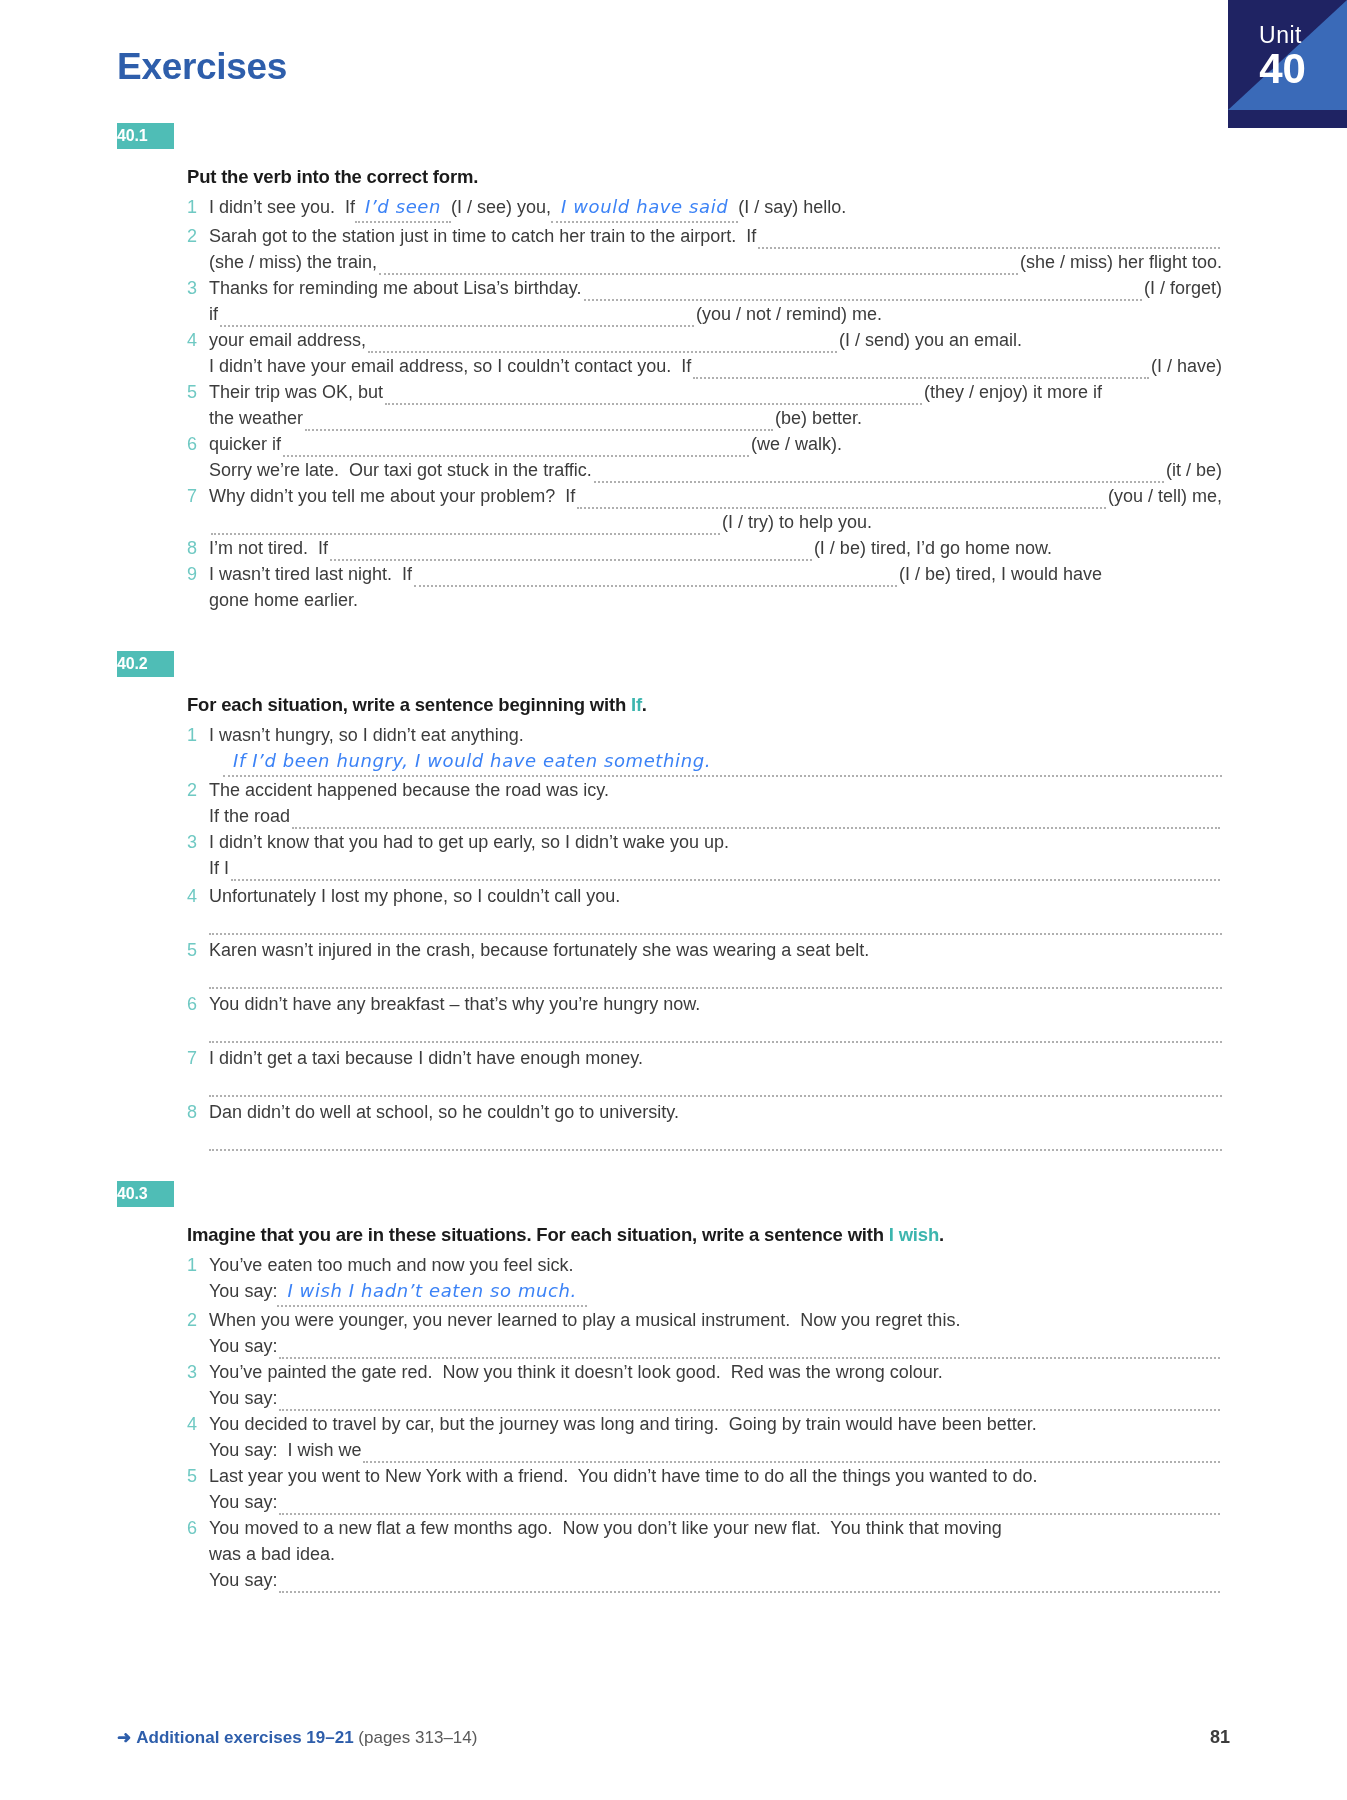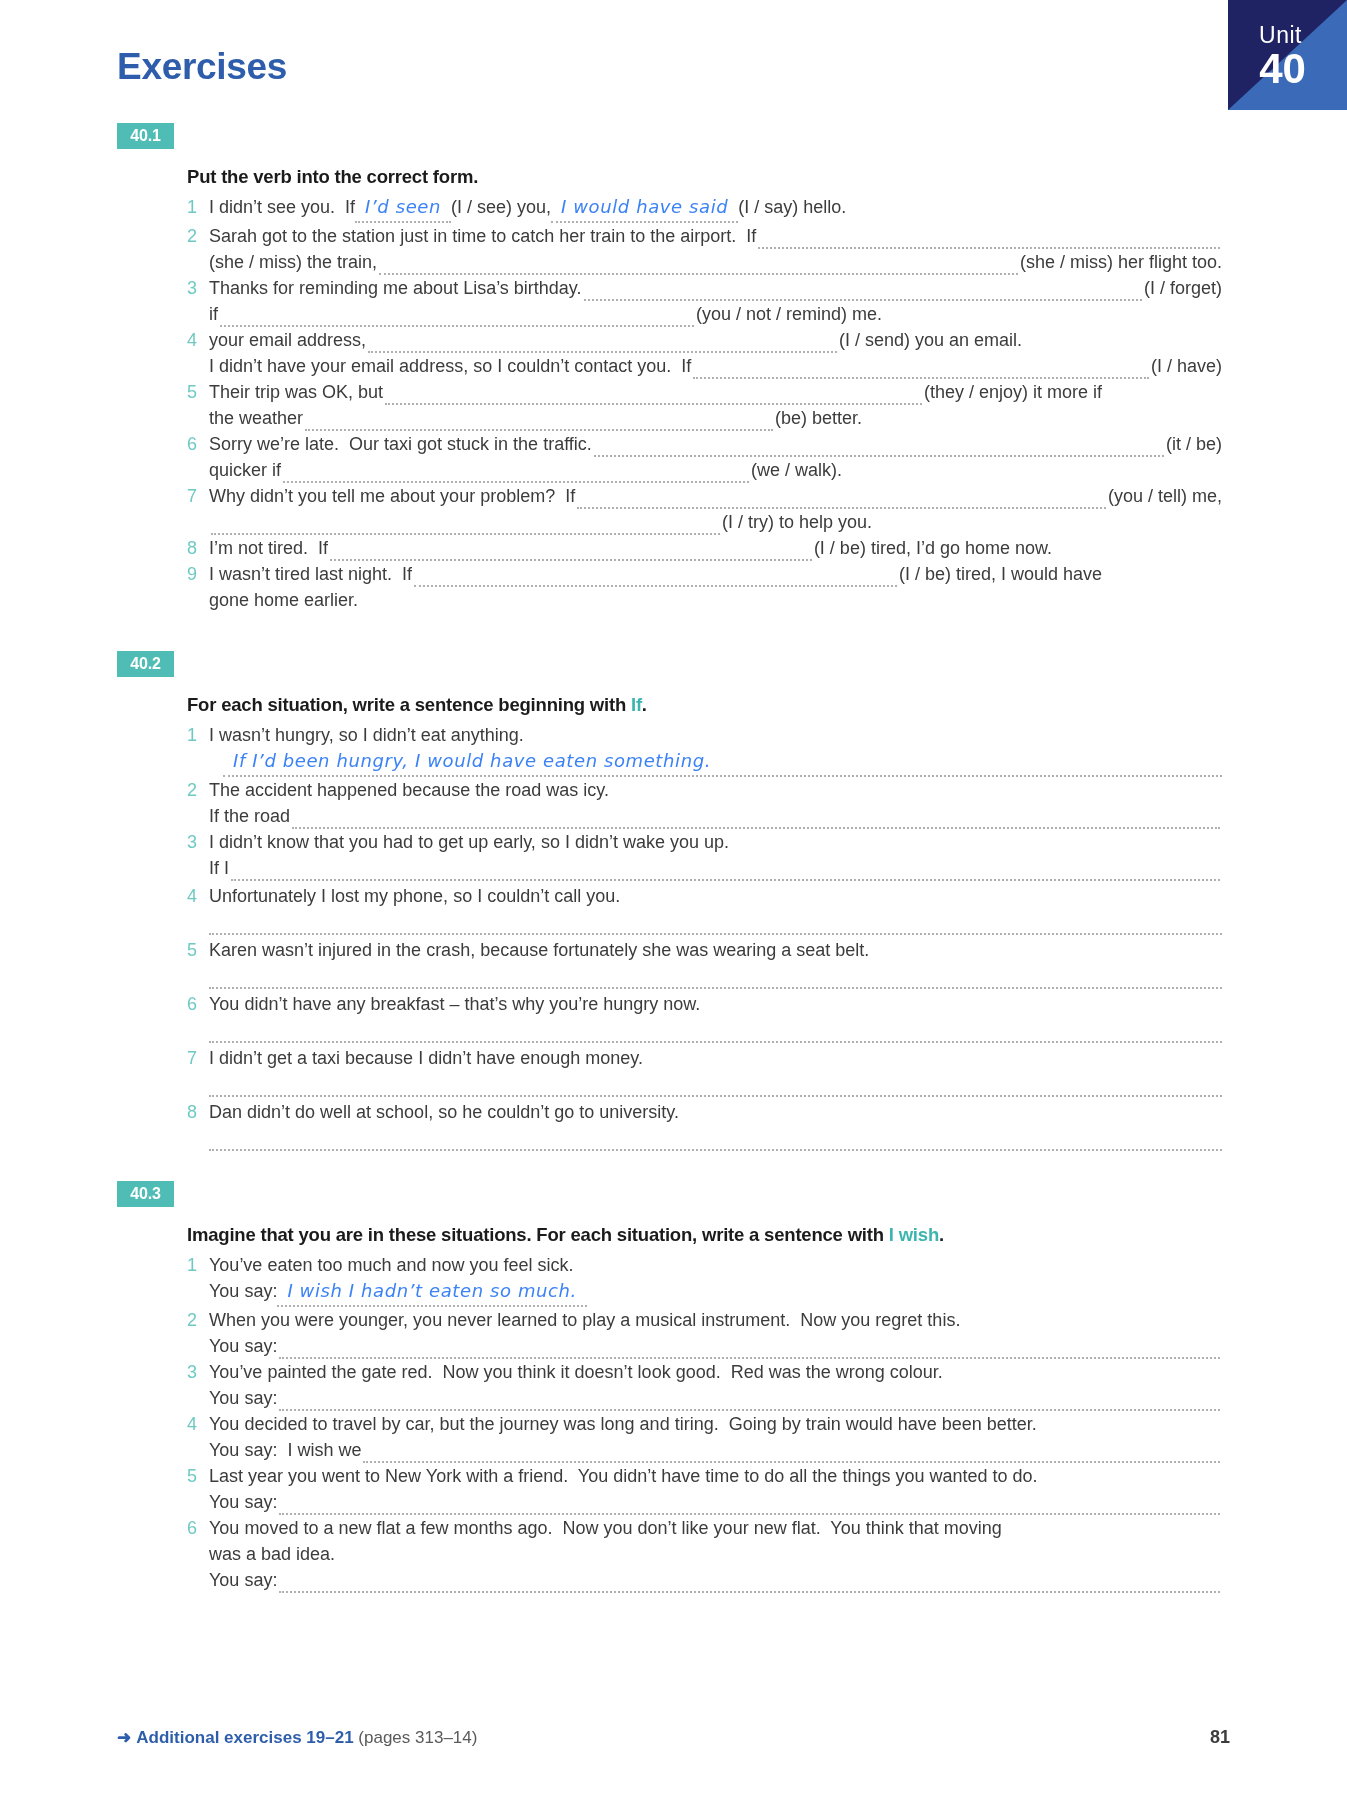--- a/index.html
+++ b/index.html
@@ -13,21 +13,21 @@
     position: relative;
     overflow: hidden;
   }
 
   
   #unit-badge {
     position: absolute;
     top: 0;
     right: 0;
     width: 119px;
-    height: 110px;
+    height: 128px;
     background: #1f2363;
     overflow: hidden;
   }
   #unit-badge .tri {
     position: absolute;
     top: 0; left: 0;
     width: 0; height: 0;
     border-left: 119px solid transparent;
     border-bottom: 110px solid #3a6ab8;
   }
@@ -80,21 +80,21 @@
     margin-bottom: 4px;
   }
   .ex-badge {
     flex: 0 0 auto;
     width: 57px;
     height: 26px;
     background: #4fbdb6;
     color: #ffffff;
     font-size: 16px;
     font-weight: bold;
-    text-align: center;
+    text-align: left;
     line-height: 26px;
     letter-spacing: -0.2px;
   }
   .ex-title {
     margin-left: 13px;
     font-size: 18.5px;
     font-weight: bold;
     color: #1b1b1b;
     line-height: 26px;
     letter-spacing: -0.2px;
@@ -280,29 +280,29 @@
             <span class="txt">(be) better.</span>
             <span style="flex:0 0 360px"></span>
           </div>
         </div>
       </div>
 
       <div class="item">
         <div class="item-num">6</div>
         <div class="item-body">
           <div class="row">
-            <span class="txt">Sorry we’re late.  Our taxi got stuck in the traffic.</span>
-            <span class="blank"></span>
-            <span class="txt">(it / be)</span>
-          </div>
-          <div class="row">
             <span class="txt">quicker if</span>
             <span class="blank"></span>
             <span class="txt">(we / walk).</span>
             <span style="flex:0 0 380px"></span>
+          </div>
+          <div class="row">
+            <span class="txt">Sorry we’re late.  Our taxi got stuck in the traffic.</span>
+            <span class="blank"></span>
+            <span class="txt">(it / be)</span>
           </div>
         </div>
       </div>
 
       <div class="item">
         <div class="item-num">7</div>
         <div class="item-body">
           <div class="row">
             <span class="txt">Why didn’t you tell me about your problem?  If</span>
             <span class="blank"></span>

